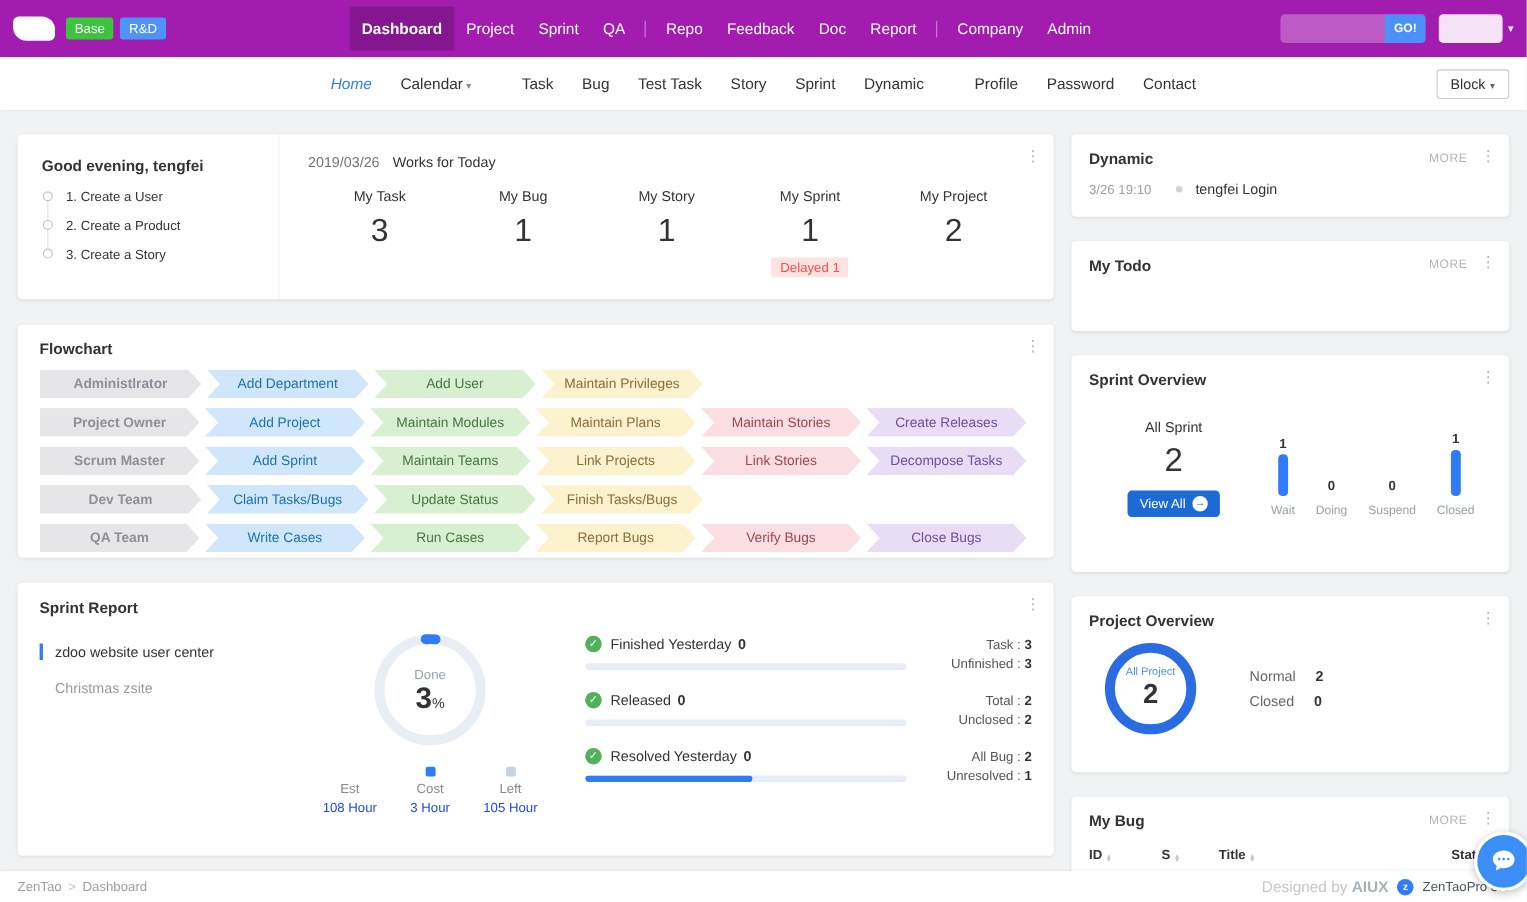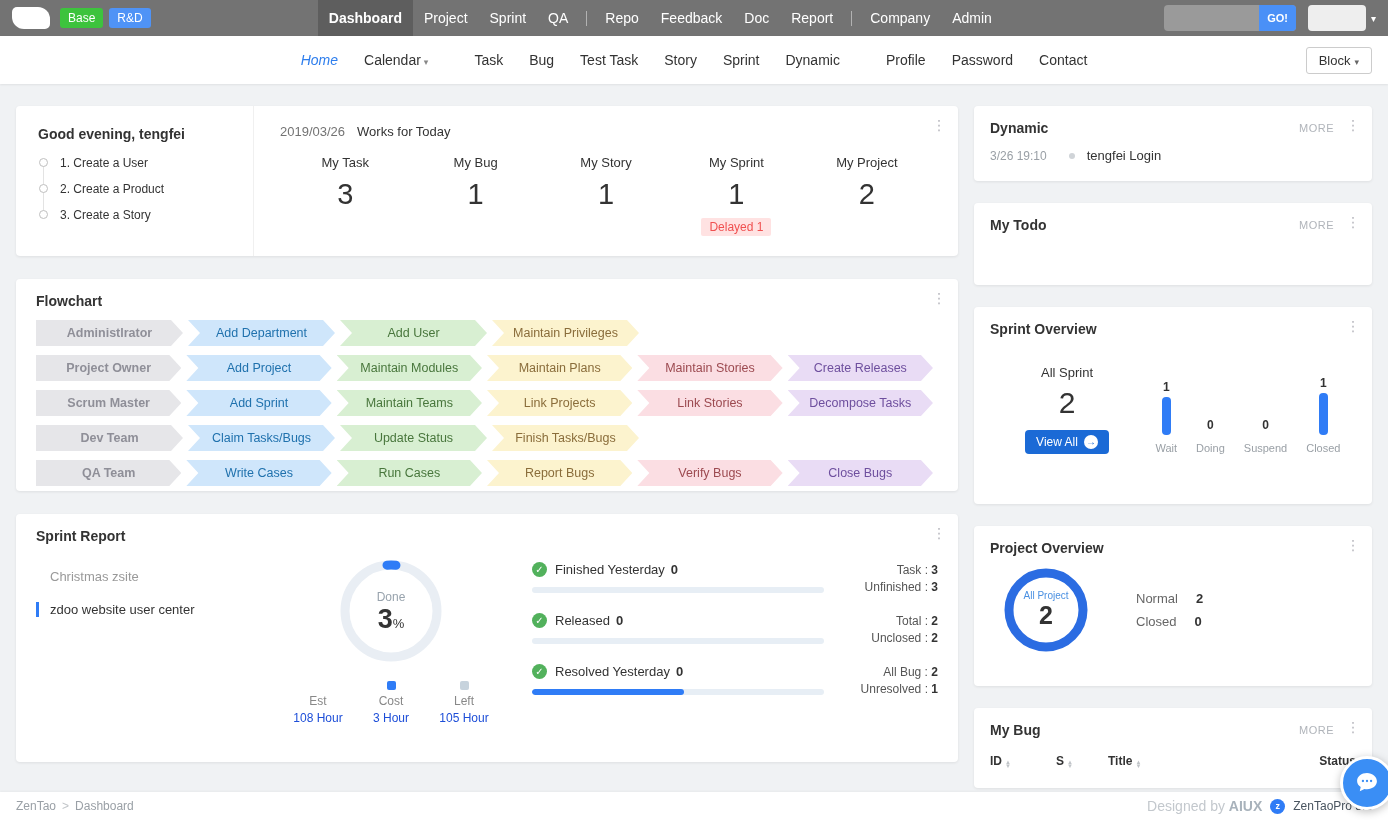--- a/index.html
+++ b/index.html
@@ -1,20 +1,20 @@
 <!DOCTYPE html>
 <html><head>
 <meta charset="utf-8">
 <style>
   * { margin:0; padding:0; box-sizing:border-box; }
   html,body { width:1388px; height:820px; overflow:hidden; }
   body { font-family:"Liberation Sans", sans-serif; background:#f0f2f4; position:relative; font-size:13px; color:#333; }
 
   
-  .topbar { height:36px; background:#737373; display:flex; align-items:center; padding:0 12px; color:#fff; }
+  .topbar { height:52px; background:#a21caf; display:flex; align-items:center; padding:0 12px; color:#fff; }
   .logo { width:38px; height:22px; background:#fff; border-radius:5px 12px 5px 12px; margin-right:10px; }
   .badge { font-size:12px; padding:3px 8px; border-radius:3px; margin-right:6px; color:#fff; cursor:pointer; }
   .badge.base { background:#3dc33d; }
   .badge.rd { background:#4f93f6; }
   .topnav { display:flex; align-items:center; margin:0 auto; height:40px; }
   .topnav .item { padding:0 11px; line-height:40px; font-size:14px; cursor:pointer; white-space:nowrap; }
   .topnav .item.active { background:rgba(0,0,0,0.18); font-weight:bold; }
   .topnav .vdiv { width:1px; height:15px; background:rgba(255,255,255,0.45); margin:0 7px; }
   .top-right { display:flex; align-items:center; }
   .searchbox { display:flex; align-items:center; background:rgba(255,255,255,0.28); border-radius:4px; height:26px; width:132px; overflow:hidden; }
@@ -299,22 +299,22 @@
           <span class="chev c-purple">Close Bugs</span>
         </div>
       </div>
     </div>
 
     <div class="panel panel-report">
       <span class="kebab">⋮</span>
       <div class="p-title">Sprint Report</div>
       <div class="report-body">
         <div class="sp-list">
+          <div class="sp-item active">zdoo website user center</div>
           <div class="sp-item">Christmas zsite</div>
-          <div class="sp-item active">zdoo website user center</div>
         </div>
         <div class="donut-zone">
           <div class="donut-wrap">
             <svg width="110" height="110">
               <circle cx="55" cy="55" r="46" fill="none" stroke="#e9eef4" stroke-width="9"></circle>
               <circle cx="55" cy="55" r="46" fill="none" stroke="#2f7cf6" stroke-width="9" stroke-linecap="round" stroke-dasharray="9 280" transform="rotate(-95 55 55)"></circle>
             </svg>
             <div class="donut-center">
               <div class="donut-label">Done</div>
               <div class="donut-pct"><span>3</span><span class="unit">%</span></div>

